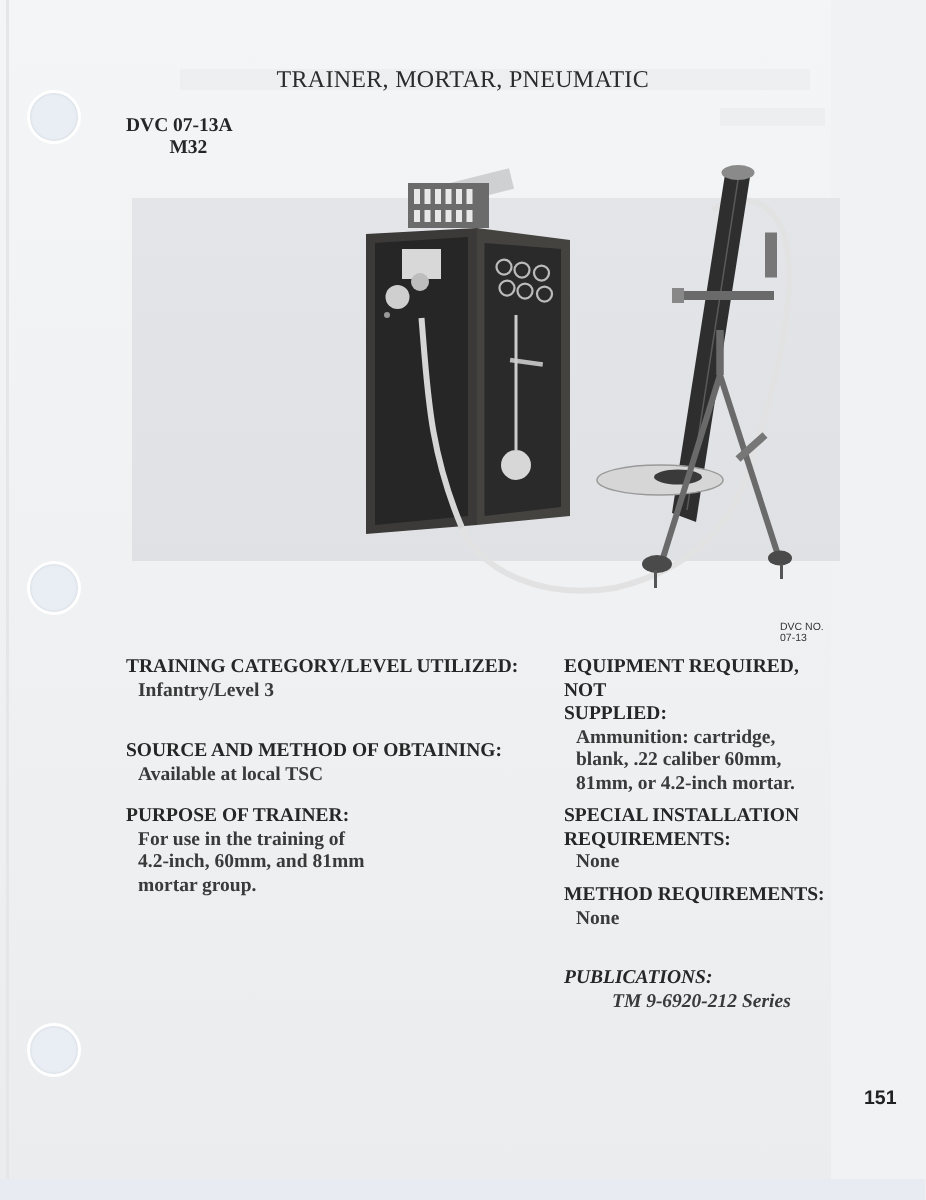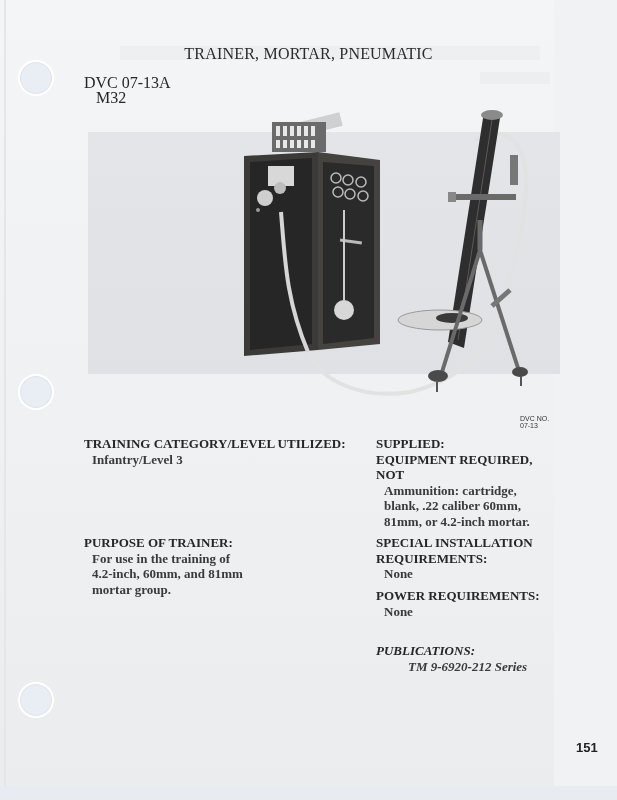--- a/index.html
+++ b/index.html
@@ -29,39 +29,39 @@
   }
   .ghost {
     position: absolute; color: rgba(120,120,120,0.10);
     font-weight: bold; font-size: 14px; transform: scaleX(-1);
     white-space: nowrap;
   }
   .title {
     position: absolute; left: 0; top: 45px; width: 617px; text-align: center;
     font-size: 16px; letter-spacing: 0.2px; color: #2b2b2b;
   }
-  .dvc { position: absolute; left: 84px; top: 75px; font-weight: normal; font-size: 16px; line-height: 15px; color: #262626; }
+  .dvc { position: absolute; left: 84px; top: 75px; font-weight: bold; font-size: 13px; line-height: 15px; color: #262626; text-align: center; }
   .dvc .model { padding-left: 12px; }
 
   .photo {
     position: absolute; left: 88px; top: 132px; width: 472px; height: 242px;
     background: linear-gradient(180deg, #e3e5e8 0%, #dfe1e4 100%);
   }
   .photo-caption {
     position: absolute; left: 520px; top: 415px; font-family: "Liberation Sans", sans-serif;
     font-size: 7px; color: #333;
   }
 
   .section { position: absolute; font-size: 13px; line-height: 15.5px; }
   .section .head { font-weight: bold; color: #262626; }
   .section .body { padding-left: 8px; font-weight: bold; color: #3a3a3a; }
   .section .body.indent2 { padding-left: 46px; }
   .page-number {
     position: absolute; left: 576px; top: 724px;
-    font-family: "Liberation Sans", sans-serif; font-weight: bold; font-size: 13px; color: #222; margin-top: 16px;
+    font-family: "Liberation Sans", sans-serif; font-weight: bold; font-size: 13px; color: #222;
   }
 </style>
 </head>
 <body>
 
 <div class="page">
   <div class="page-edge"></div>
   <div class="page-bottom"></div>
 
   <div class="punch" style="top:60px;"></div>
@@ -143,45 +143,49 @@
     </g>
   </svg>
 
   <div class="photo-caption">DVC NO. 07-13</div>
 
   <div class="section" style="left:84px;top:436px;">
     <div class="head">TRAINING CATEGORY/LEVEL UTILIZED:</div>
     <div class="body">Infantry/Level 3</div>
   </div>
 
+  <div class="section" style="left:84px;top:492px;">
+    <div class="head">SOURCE AND METHOD OF OBTAINING:</div>
+    <div class="body">Available at local TSC</div>
+  </div>
 
   <div class="section" style="left:84px;top:535px;">
     <div class="head">PURPOSE OF TRAINER:</div>
     <div class="body">For use in the training of</div>
     <div class="body">4.2-inch, 60mm, and 81mm</div>
     <div class="body">mortar group.</div>
   </div>
 
 
   <div class="section" style="left:376px;top:436px;">
+    <div class="head">EQUIPMENT REQUIRED, NOT</div>
     <div class="head">SUPPLIED:</div>
-    <div class="head">EQUIPMENT REQUIRED, NOT</div>
     <div class="body">Ammunition: cartridge,</div>
     <div class="body">blank, .22 caliber 60mm,</div>
     <div class="body">81mm, or 4.2-inch mortar.</div>
   </div>
 
   <div class="section" style="left:376px;top:535px;">
     <div class="head">SPECIAL INSTALLATION</div>
     <div class="head">REQUIREMENTS:</div>
     <div class="body">None</div>
   </div>
 
   <div class="section" style="left:376px;top:588px;">
-    <div class="head">POWER REQUIREMENTS:</div>
+    <div class="head">METHOD REQUIREMENTS:</div>
     <div class="body">None</div>
   </div>
 
   <div class="section" style="left:376px;top:643px;font-style:italic;">
     <div class="head">PUBLICATIONS:</div>
     <div class="body indent2" style="padding-left:32px;">TM 9-6920-212 Series</div>
   </div>
 
   <div class="page-number">151</div>
 </div>

